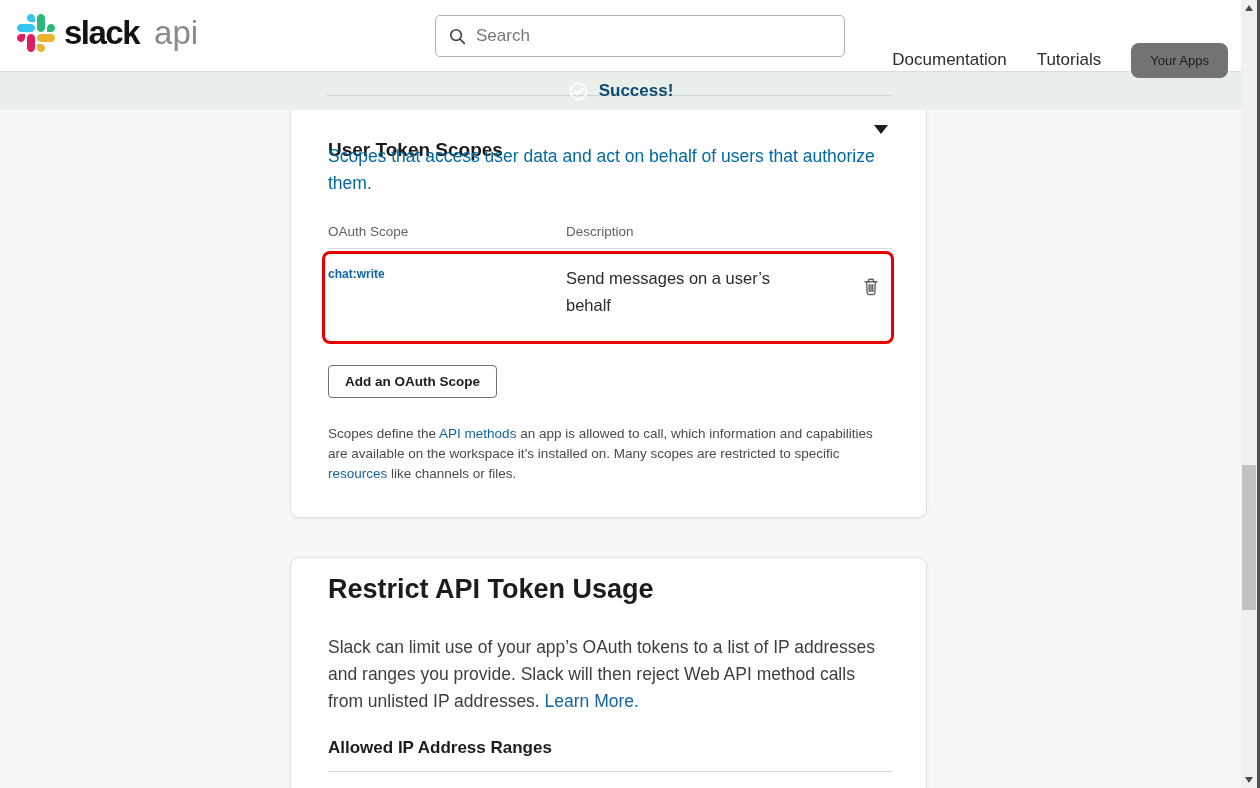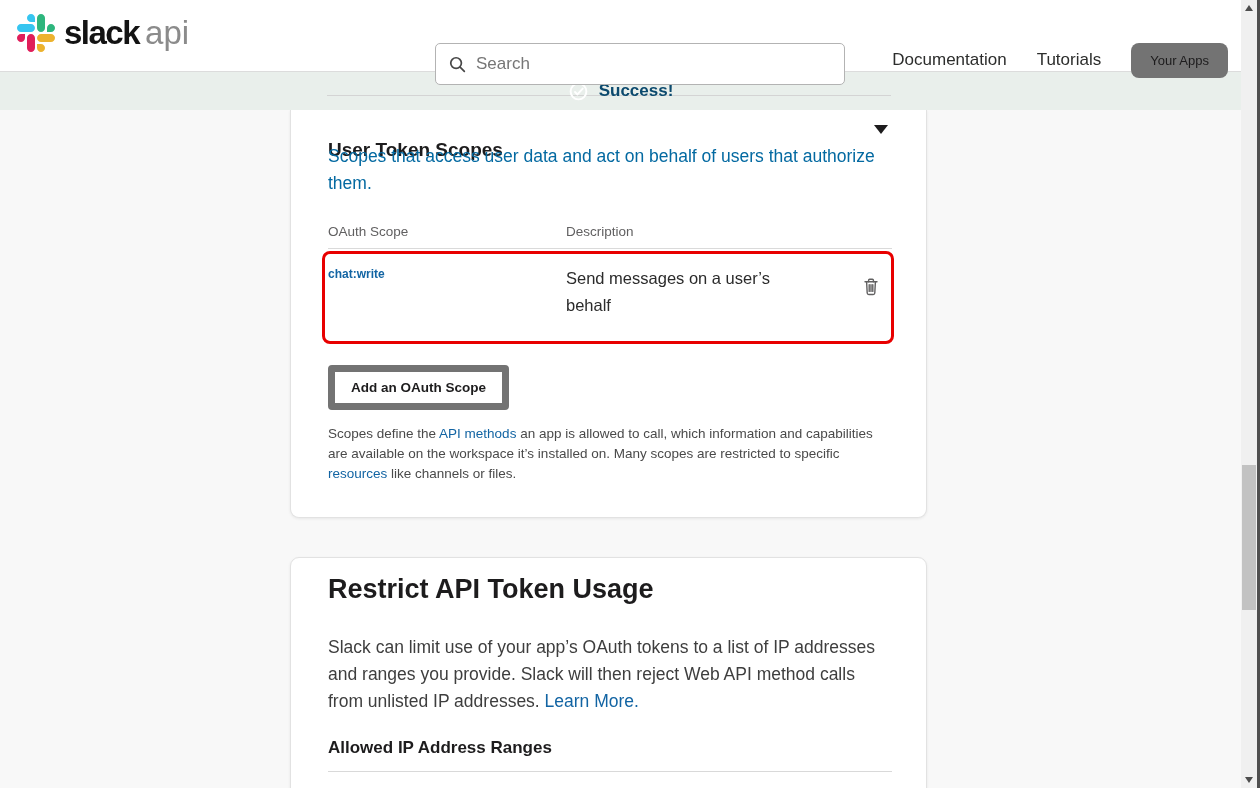--- a/index.html
+++ b/index.html
@@ -11,24 +11,24 @@
   html,body{width:1260px;height:788px;overflow:hidden;}
   body{font-family:"Liberation Sans","DejaVu Sans",sans-serif;background:#f8f8f8;}
   .screen{position:relative;width:1260px;height:788px;background:#f8f8f8;overflow:hidden;}
 
   
   .header{position:absolute;left:0;top:0;width:1260px;height:72px;background:#ffffff;
           border-bottom:1px solid #dcdcdc;z-index:10;padding-left:28px;}
   .logo{position:absolute;left:17px;top:14px;display:flex;align-items:center;}
   .logo svg{width:38px;height:38px;}
   .logo .brand{font-size:33px;font-weight:800;color:#131313;letter-spacing:-1.5px;margin-left:9px;}
-  .logo .suffix{font-size:33px;font-weight:300;color:#8b8b8b;margin-left:6px;letter-spacing:0;}
+  .logo .suffix{font-size:33px;font-weight:300;color:#8b8b8b;margin-left:15px;letter-spacing:0;}
 
   .search-box{position:absolute;left:435px;top:15px;width:410px;height:42px;background:#fff;
-              border:1px solid #b3b3b3;border-radius:5px;display:flex;align-items:center;padding:0 12px;margin-top:28px;}
+              border:1px solid #b3b3b3;border-radius:5px;display:flex;align-items:center;padding:0 12px;}
   .search-box svg{width:19px;height:19px;flex:0 0 auto;}
   .search-box input{border:none;outline:none;flex:1;margin-left:9px;font-size:17px;color:#3c3c3c;
                     font-family:inherit;background:transparent;}
   .search-box input::placeholder{color:#767676;}
 
   .nav{position:absolute;right:32px;top:0;height:72px;display:flex;align-items:center;gap:30px;margin-top:24px;}
   .nav-link{font-size:17px;color:#2c2d2c;cursor:pointer;}
   .nav-pill{font-size:13px;color:#1d1c1d;background:#737373;border-radius:8px;
             padding:10px 19px;cursor:pointer;}
 
@@ -55,21 +55,21 @@
   .col-header.c1{left:37px;}
   .col-header.c2{left:275px;}
   .table-top-divider{position:absolute;left:37px;top:138px;width:564px;height:1px;background:#dadada;}
 
   .highlight-box{position:absolute;left:31px;top:141px;width:572px;height:93px;
                  border:3px solid var(--highlight-red);border-radius:8px;z-index:3;pointer-events:none;}
   .scope-link{position:absolute;left:37px;top:157px;font-size:12px;font-weight:700;color:var(--link);cursor:pointer;}
   .scope-desc{position:absolute;left:275px;top:155px;width:225px;font-size:16.5px;line-height:27px;color:#2b2b2b;}
   .trash{position:absolute;left:570px;top:166px;width:20px;height:21px;cursor:pointer;}
 
-  .add-scope-btn{position:absolute;left:37px;top:255px;background:#fff;border:7px solid #737373;
+  .add-scope-btn{position:absolute;left:37px;top:255px;background:#fff;border:1px solid #737373;
                  border-radius:4px;padding:8px 16px;font-size:13.5px;font-weight:700;color:#1d1c1d;
                  font-family:inherit;cursor:pointer;}
 
   .footnote{position:absolute;left:37px;top:314px;width:560px;font-size:13.5px;line-height:20px;color:#4a4a4a;}
   a.inline-link{color:var(--link);text-decoration:none;cursor:pointer;}
 
   .big-title{position:absolute;left:37px;top:16px;font-size:27px;font-weight:700;color:#1d1c1d;}
   .restrict-body{position:absolute;left:37px;top:76px;width:558px;font-size:17.5px;line-height:27px;color:#3e3e3e;}
   .sub-heading{position:absolute;left:37px;top:180px;font-size:17px;font-weight:700;color:#1d1c1d;}
   .bottom-divider{position:absolute;left:37px;top:213px;width:564px;height:1px;background:#d9d9d9;}

